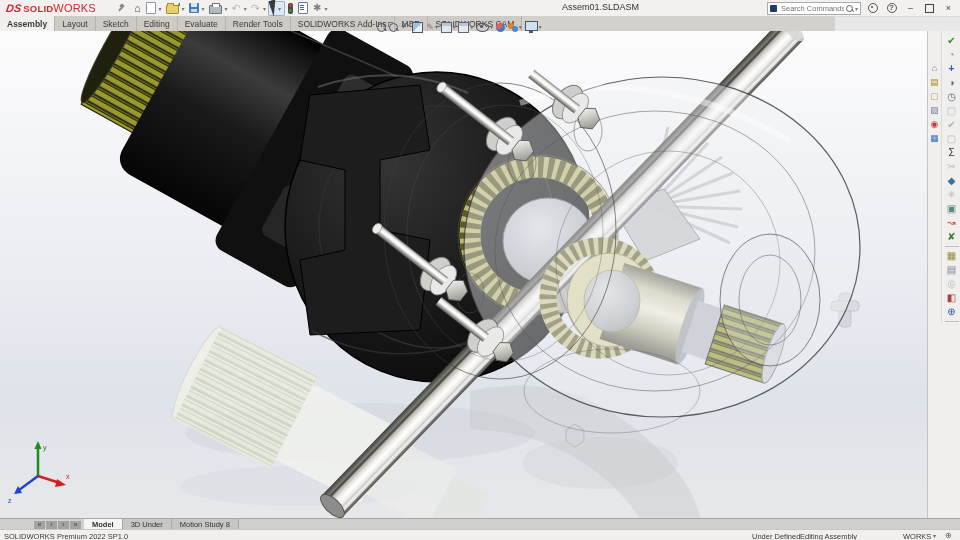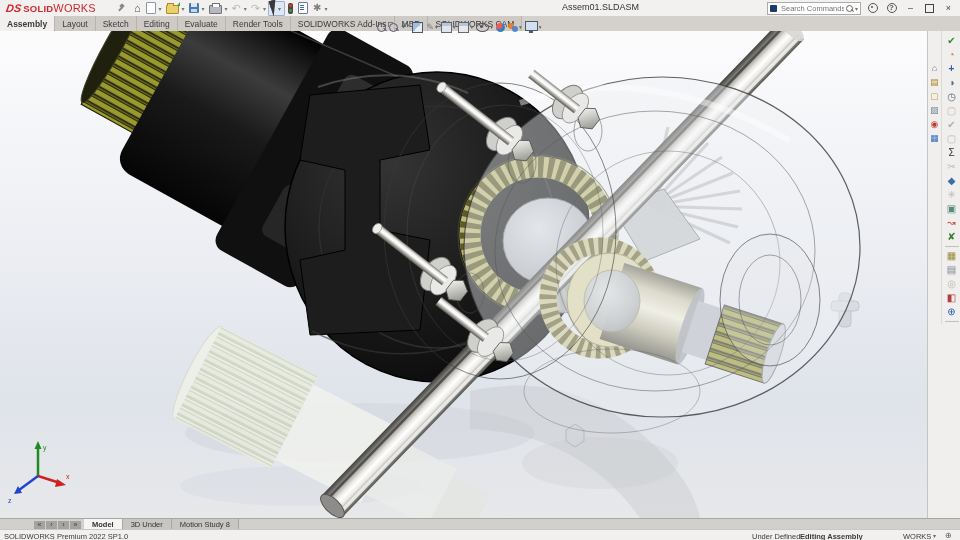--- a/index.html
+++ b/index.html
@@ -47,21 +47,21 @@
   .ic-mag{width:5px;height:5px;border:1.2px solid #666;border-radius:50%;position:relative;flex:0 0 auto;margin-right:2px;}
   .ic-mag:after{content:"";position:absolute;left:4px;top:4px;width:3px;height:1.2px;background:#666;transform:rotate(45deg);}
   .search-caret{font-size:6px;color:#777;}
   .win-icons{position:absolute;right:2px;top:0;height:16px;display:flex;align-items:center;gap:0;}
   .wi{width:19px;height:14px;display:flex;align-items:center;justify-content:center;color:#444;font-size:9px;}
   .ic-user{width:8px;height:8px;border:1px solid #555;border-radius:50%;position:relative;}
   .ic-user:before{content:"";position:absolute;left:2px;top:1.5px;width:2.5px;height:2.5px;border-radius:50%;background:#555;}
   .ic-help{font-weight:bold;font-size:8px;border:1px solid #555;border-radius:50%;width:8px;height:8px;line-height:8px;text-align:center;color:#555;}
   .ic-restore{width:7px;height:7px;border:1px solid #444;}
   
-  .cmdtabs{position:absolute;top:16px;left:0;width:960px;height:15px;background:#d4d1cc;
+  .cmdtabs{position:absolute;top:16px;left:0;width:835px;height:15px;background:#d4d1cc;
            border-bottom:1px solid #b7b4af;display:flex;align-items:stretch;font-size:8.5px;color:#3a3a3a;}
   .ctab{display:flex;align-items:center;padding:0 7px;border-right:1px solid #b7b4af;background:#cecbc6;}
   .ctab.active{background:#f1f0ee;font-weight:bold;}
   
   .headsup{position:absolute;top:20px;left:377px;height:14px;display:flex;align-items:center;gap:3px;z-index:30;}
   .hu{display:flex;align-items:center;gap:1px;}
   .hu .caret{font-size:5.5px;color:#666;}
   .hu-mag{width:7px;height:7px;border:1.4px solid #556;border-radius:50%;position:relative;}
   .hu-mag:after{content:"";position:absolute;left:5px;top:5px;width:4px;height:1.4px;background:#556;transform:rotate(45deg);}
   .hu-mag.area:before{content:"";position:absolute;left:-2px;top:-2px;width:4px;height:4px;border-left:1px dashed #777;border-top:1px dashed #777;}
@@ -97,21 +97,21 @@
               display:flex;align-items:stretch;font-size:7.5px;color:#333;}
   .bt-nav{display:flex;align-items:center;gap:1px;margin-left:34px;margin-right:3px;}
   .bt-nav span{width:11px;height:8px;background:#a5a3a0;color:#3c3c3c;font-size:7px;line-height:8px;text-align:center;}
   .btab{display:flex;align-items:center;padding:0 8px;background:#c8c6c2;border-right:1px solid #a9a7a4;}
   .btab.active{background:#f6f5f4;font-weight:bold;}
   
   .statusbar{position:absolute;top:529px;left:0;width:960px;height:11px;background:#f1f0ee;border-top:1px solid #c9c7c4;
              font-size:7.5px;color:#3a3a3a;}
   .sb-left{position:absolute;left:4px;top:1.5px;}
   .sb-ud{position:absolute;left:752px;top:1.5px;}
-  .sb-ea{position:absolute;left:800px;top:1.5px;font-weight:bold;}
+  .sb-ea{position:absolute;left:800px;top:1.5px;}
   .sb-units{position:absolute;left:903px;top:1.5px;}
   .sb-caret{position:absolute;left:933px;top:1.5px;font-size:6px;color:#666;}
   .sb-globe{position:absolute;left:945px;top:1px;font-size:8px;color:#555;}
 </style>
 </head>
 <body>
 
 <div class="titlebar">
   <div class="logo">
     <span class="ds">DS</span>

